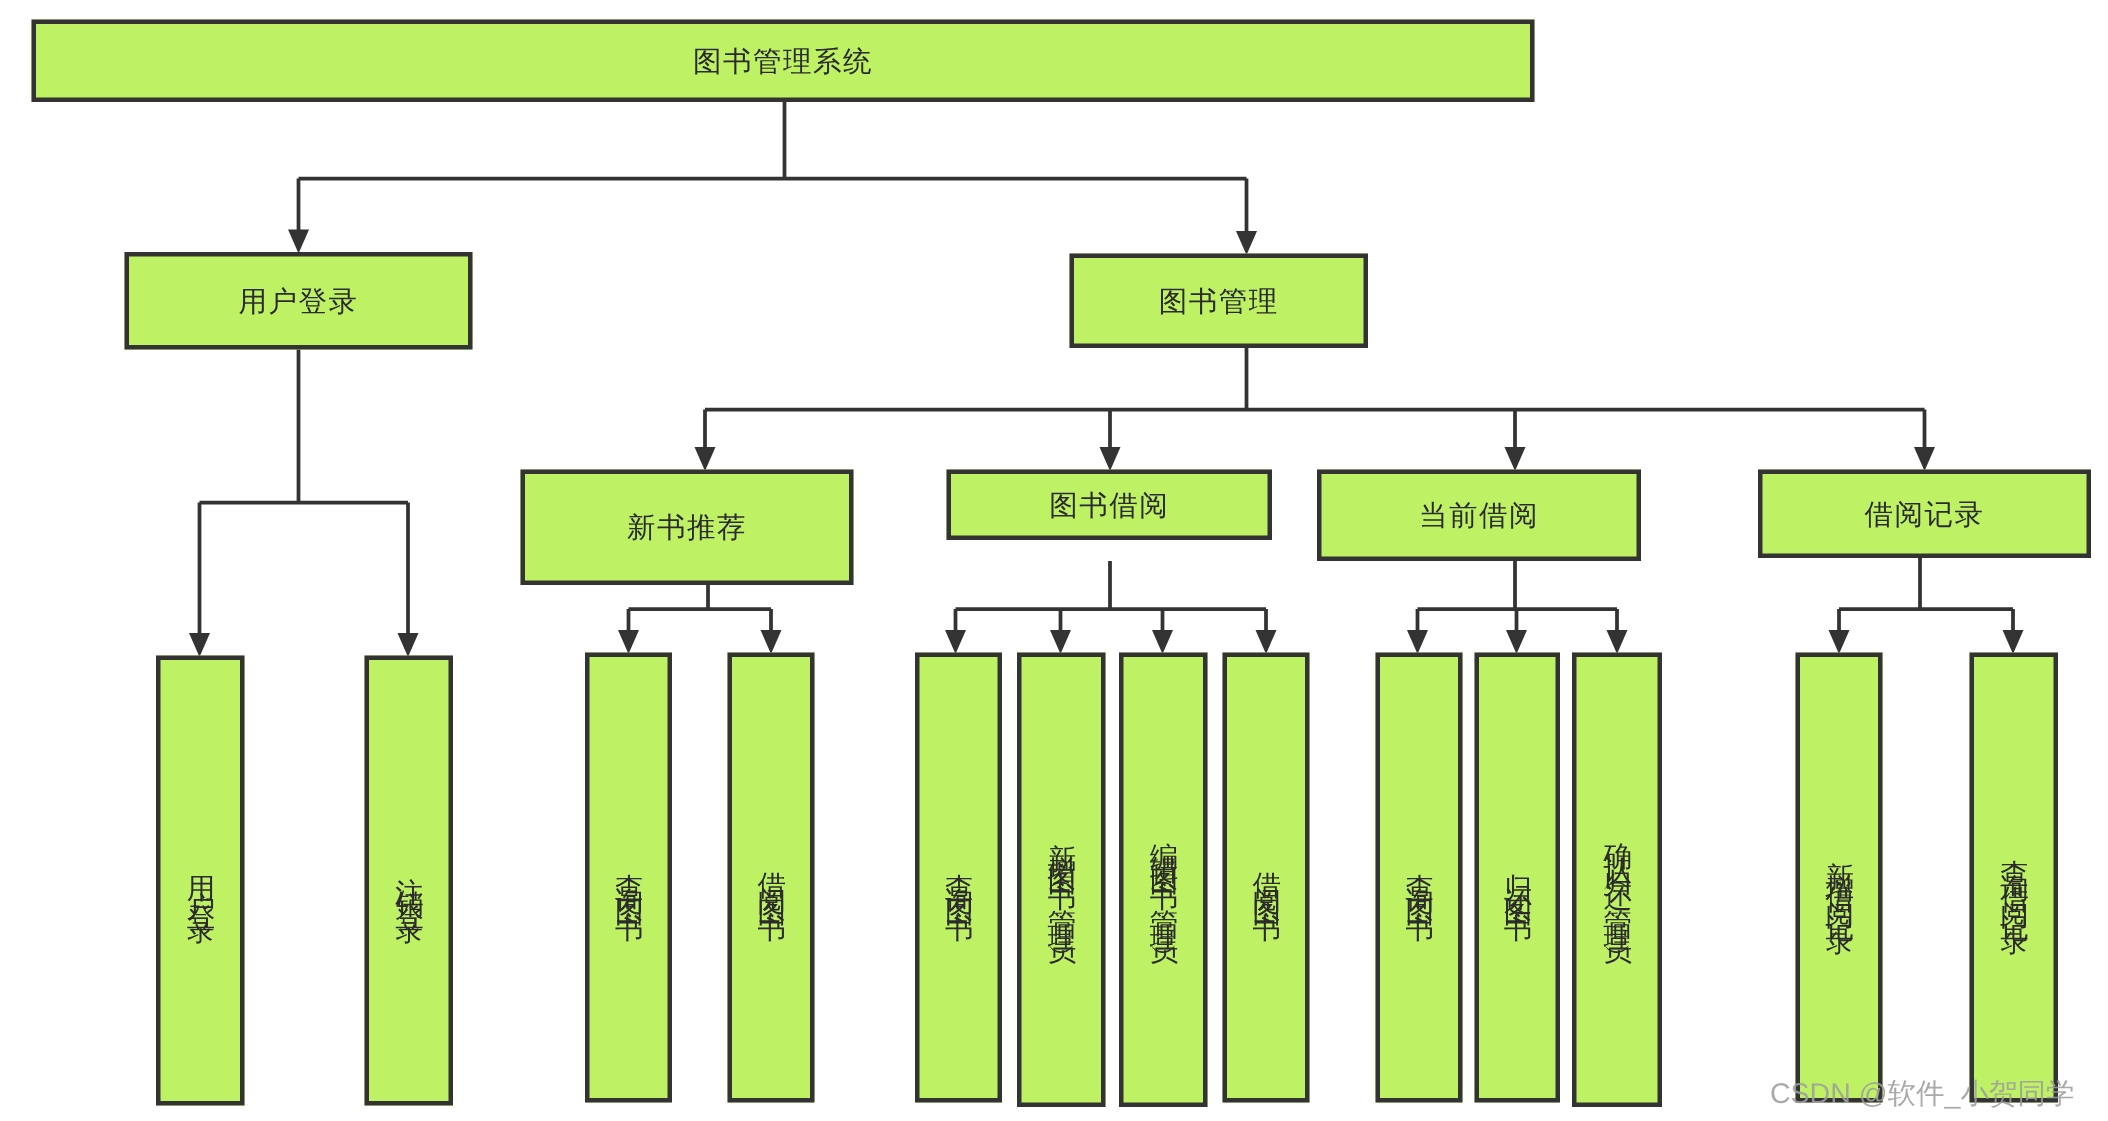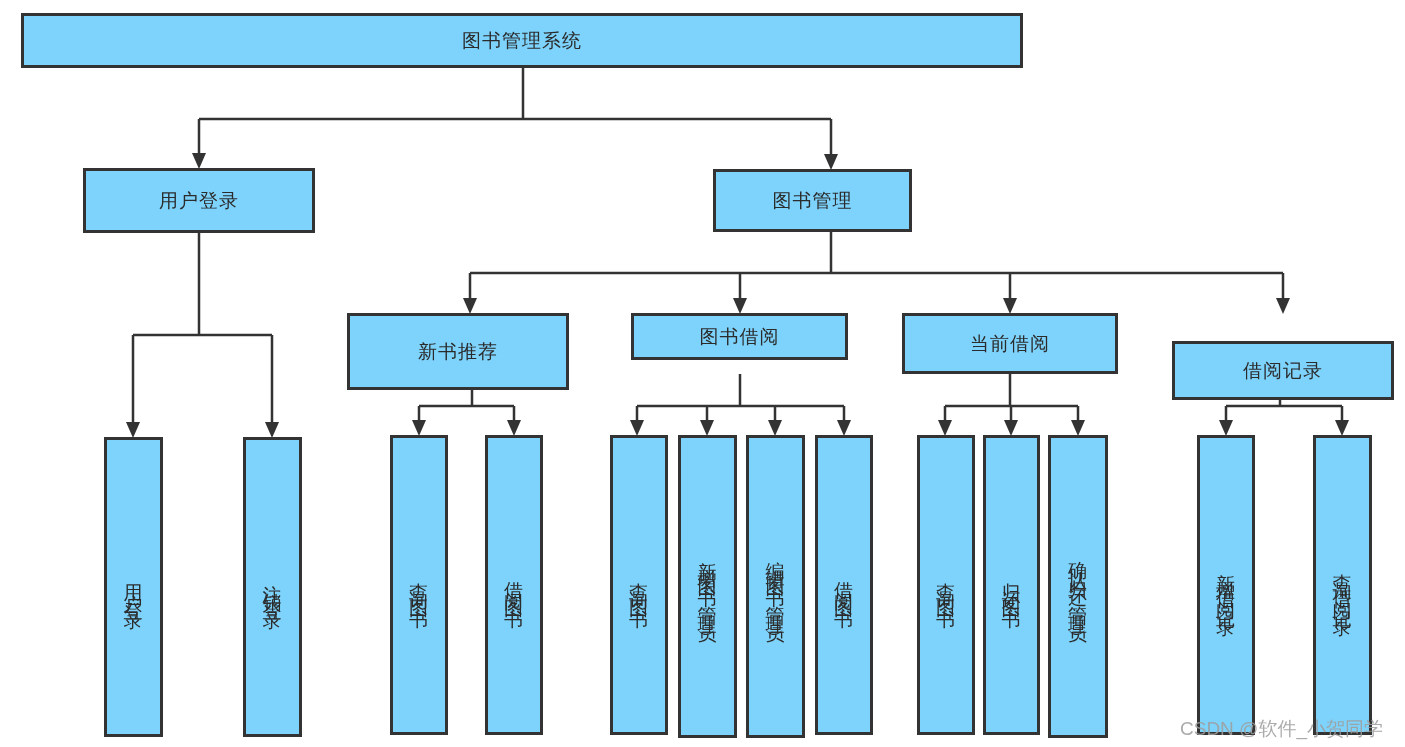--- a/index.html
+++ b/index.html
@@ -21,21 +21,21 @@
     stroke: #333333;
     stroke-width: 2.5;
     fill: none;
   }
   .connector-layer path.arrow {
     fill: #333333;
     stroke: none;
   }
   .node {
     position: absolute;
-    background: #7dd3fc;
+    background: #bef264;
     border: 3px solid #333333;
     box-sizing: border-box;
     display: flex;
     align-items: center;
     justify-content: center;
     color: #2b2b2b;
     z-index: 2;
   }
   .node.h span {
     font-size: 19px;
@@ -111,24 +111,24 @@
   <div class="node h" style="left:713px; top:169px; width:199px; height:63px;">
     <span>图书管理</span>
   </div>
 
   <div class="node h" style="left:347px; top:313px; width:222px; height:77px;text-align:center;">
     <span>新书推荐</span>
   </div>
   <div class="node h" style="left:631px; top:313px; width:217px; height:47px;">
     <span>图书借阅</span>
   </div>
-  <div class="node h" style="left:902px; top:313px; width:216px; height:61px;">
+  <div class="node h" style="left:878px; top:313px; width:216px; height:61px;">
     <span>当前借阅</span>
   </div>
-  <div class="node h" style="left:1172px; top:313px; width:222px; height:59px;margin-top:28px;">
+  <div class="node h" style="left:1172px; top:313px; width:222px; height:59px;">
     <span>借阅记录</span>
   </div>
 
   <div class="node v" style="left:104px; top:437px; width:59px; height:300px;">
     <span>用户登录</span>
   </div>
   <div class="node v" style="left:243px; top:437px; width:59px; height:300px;">
     <span>注销登录</span>
   </div>
 

